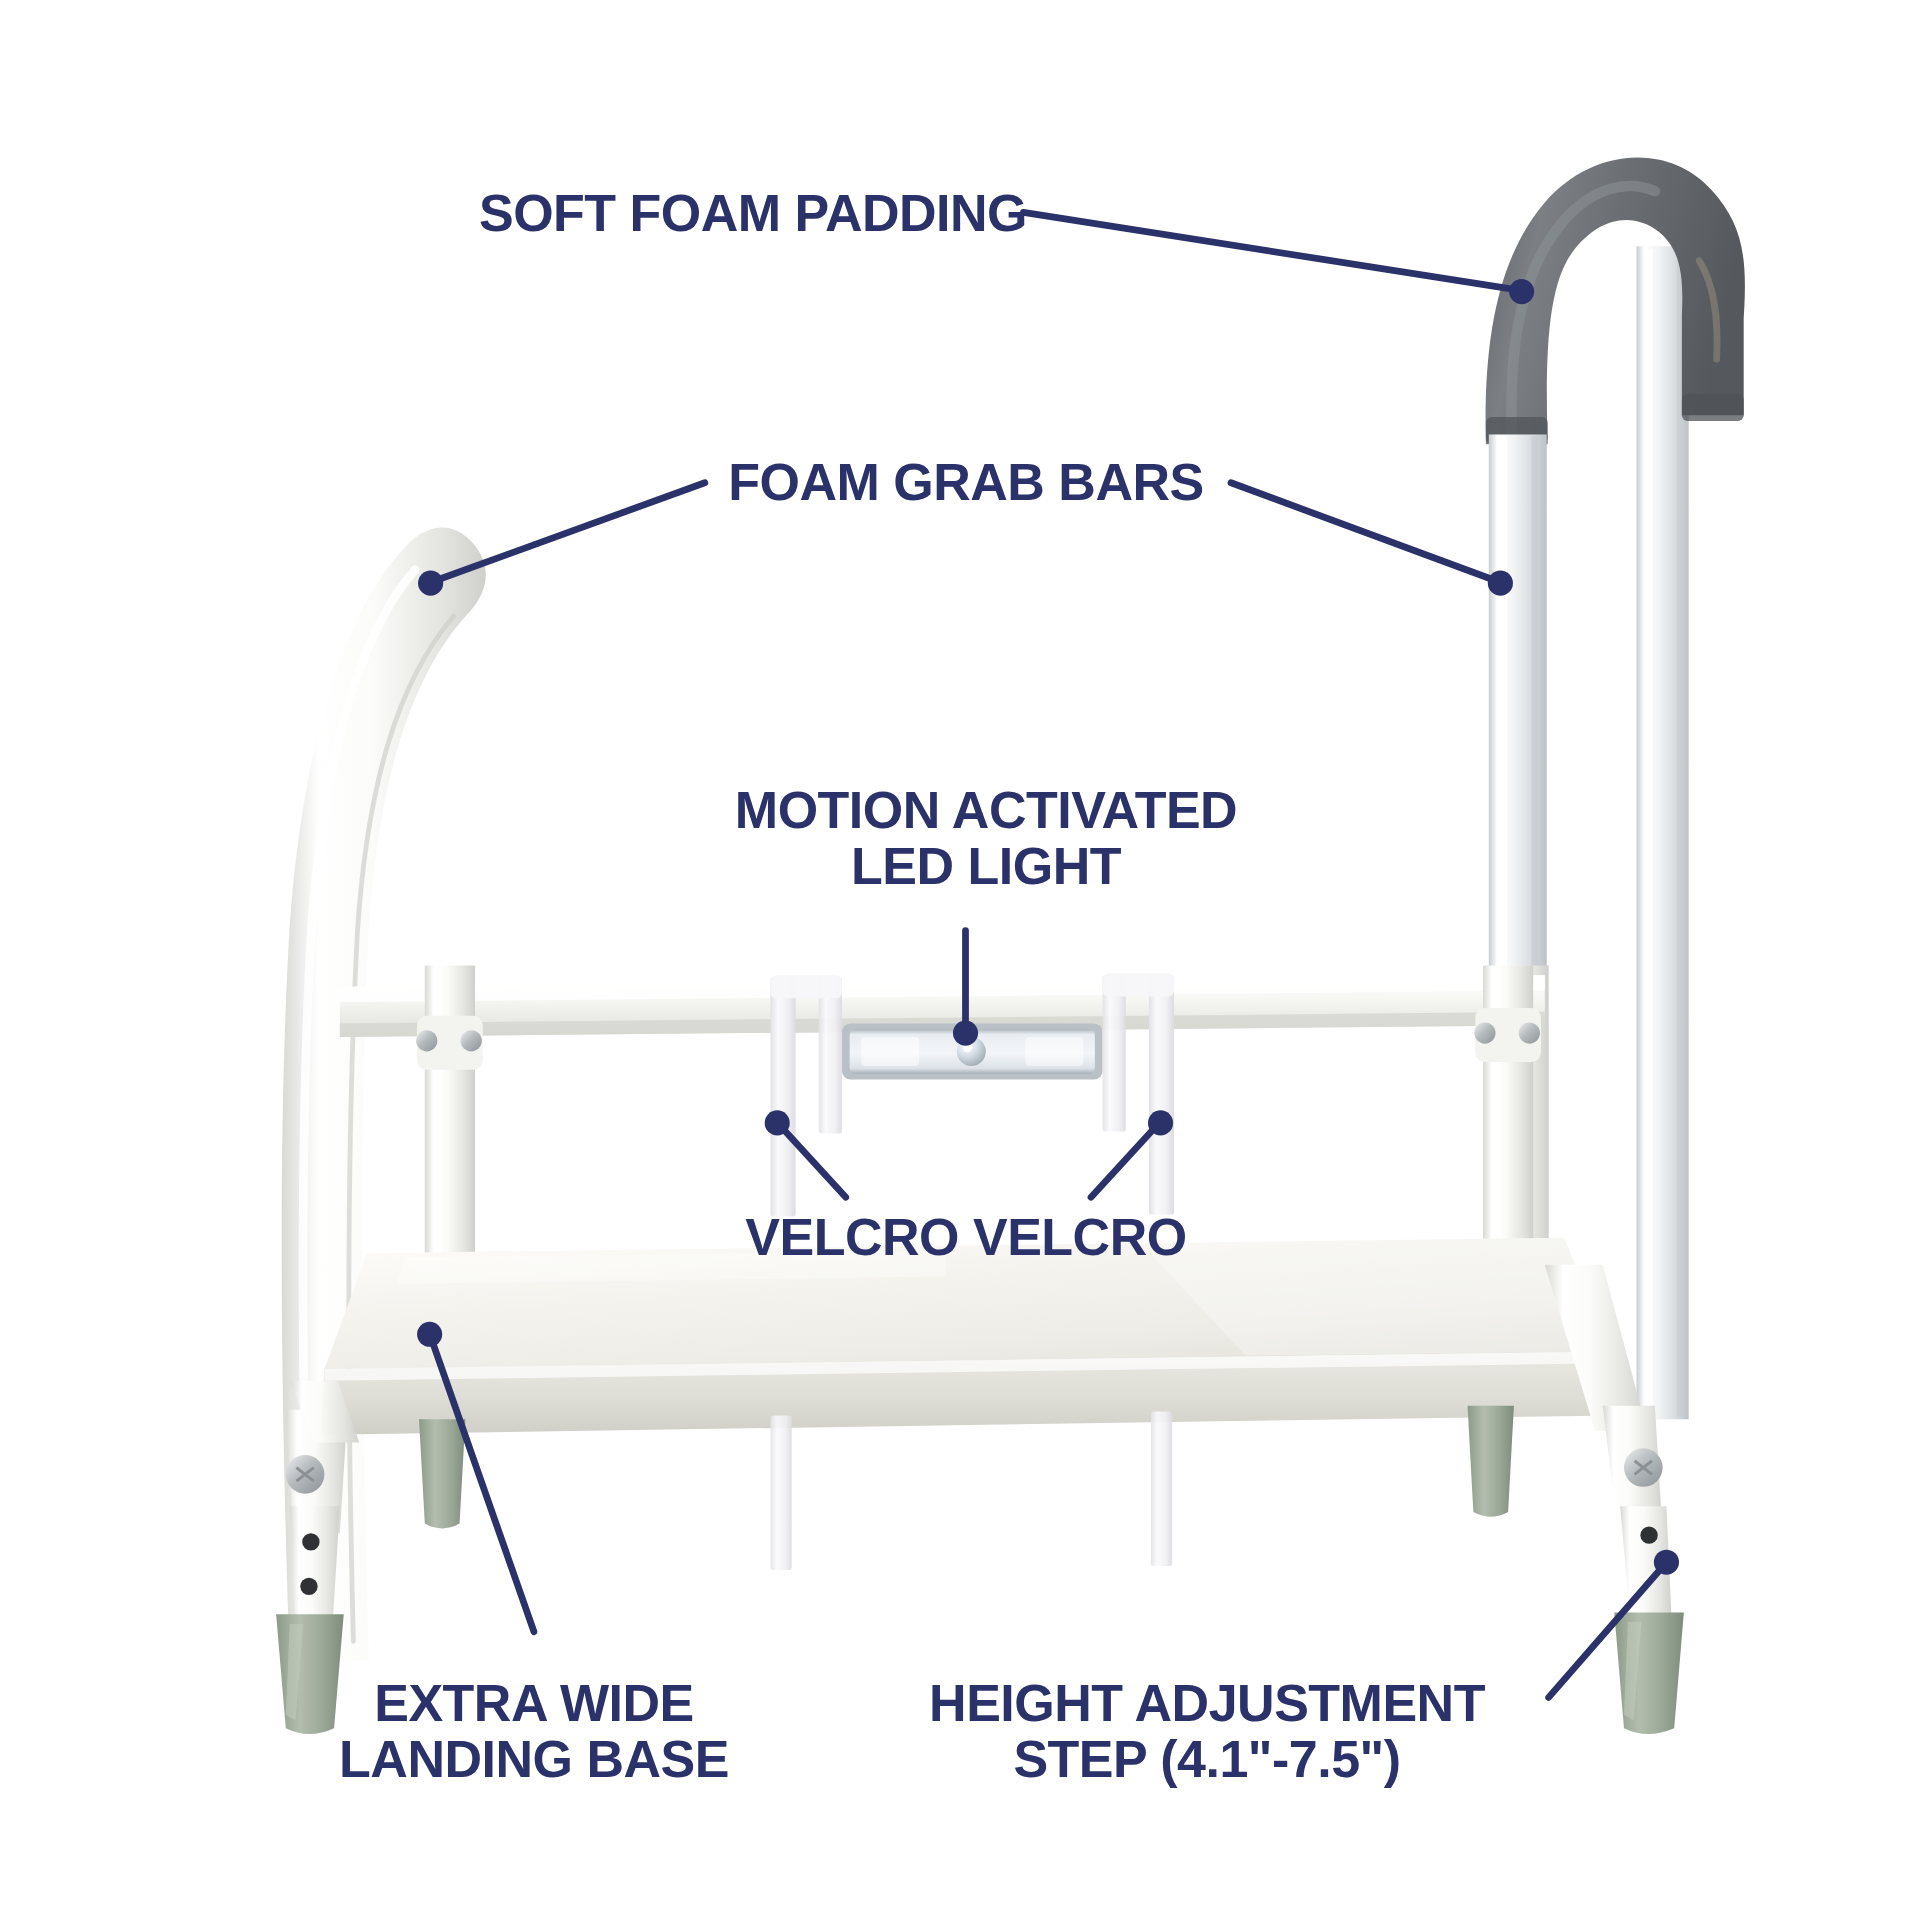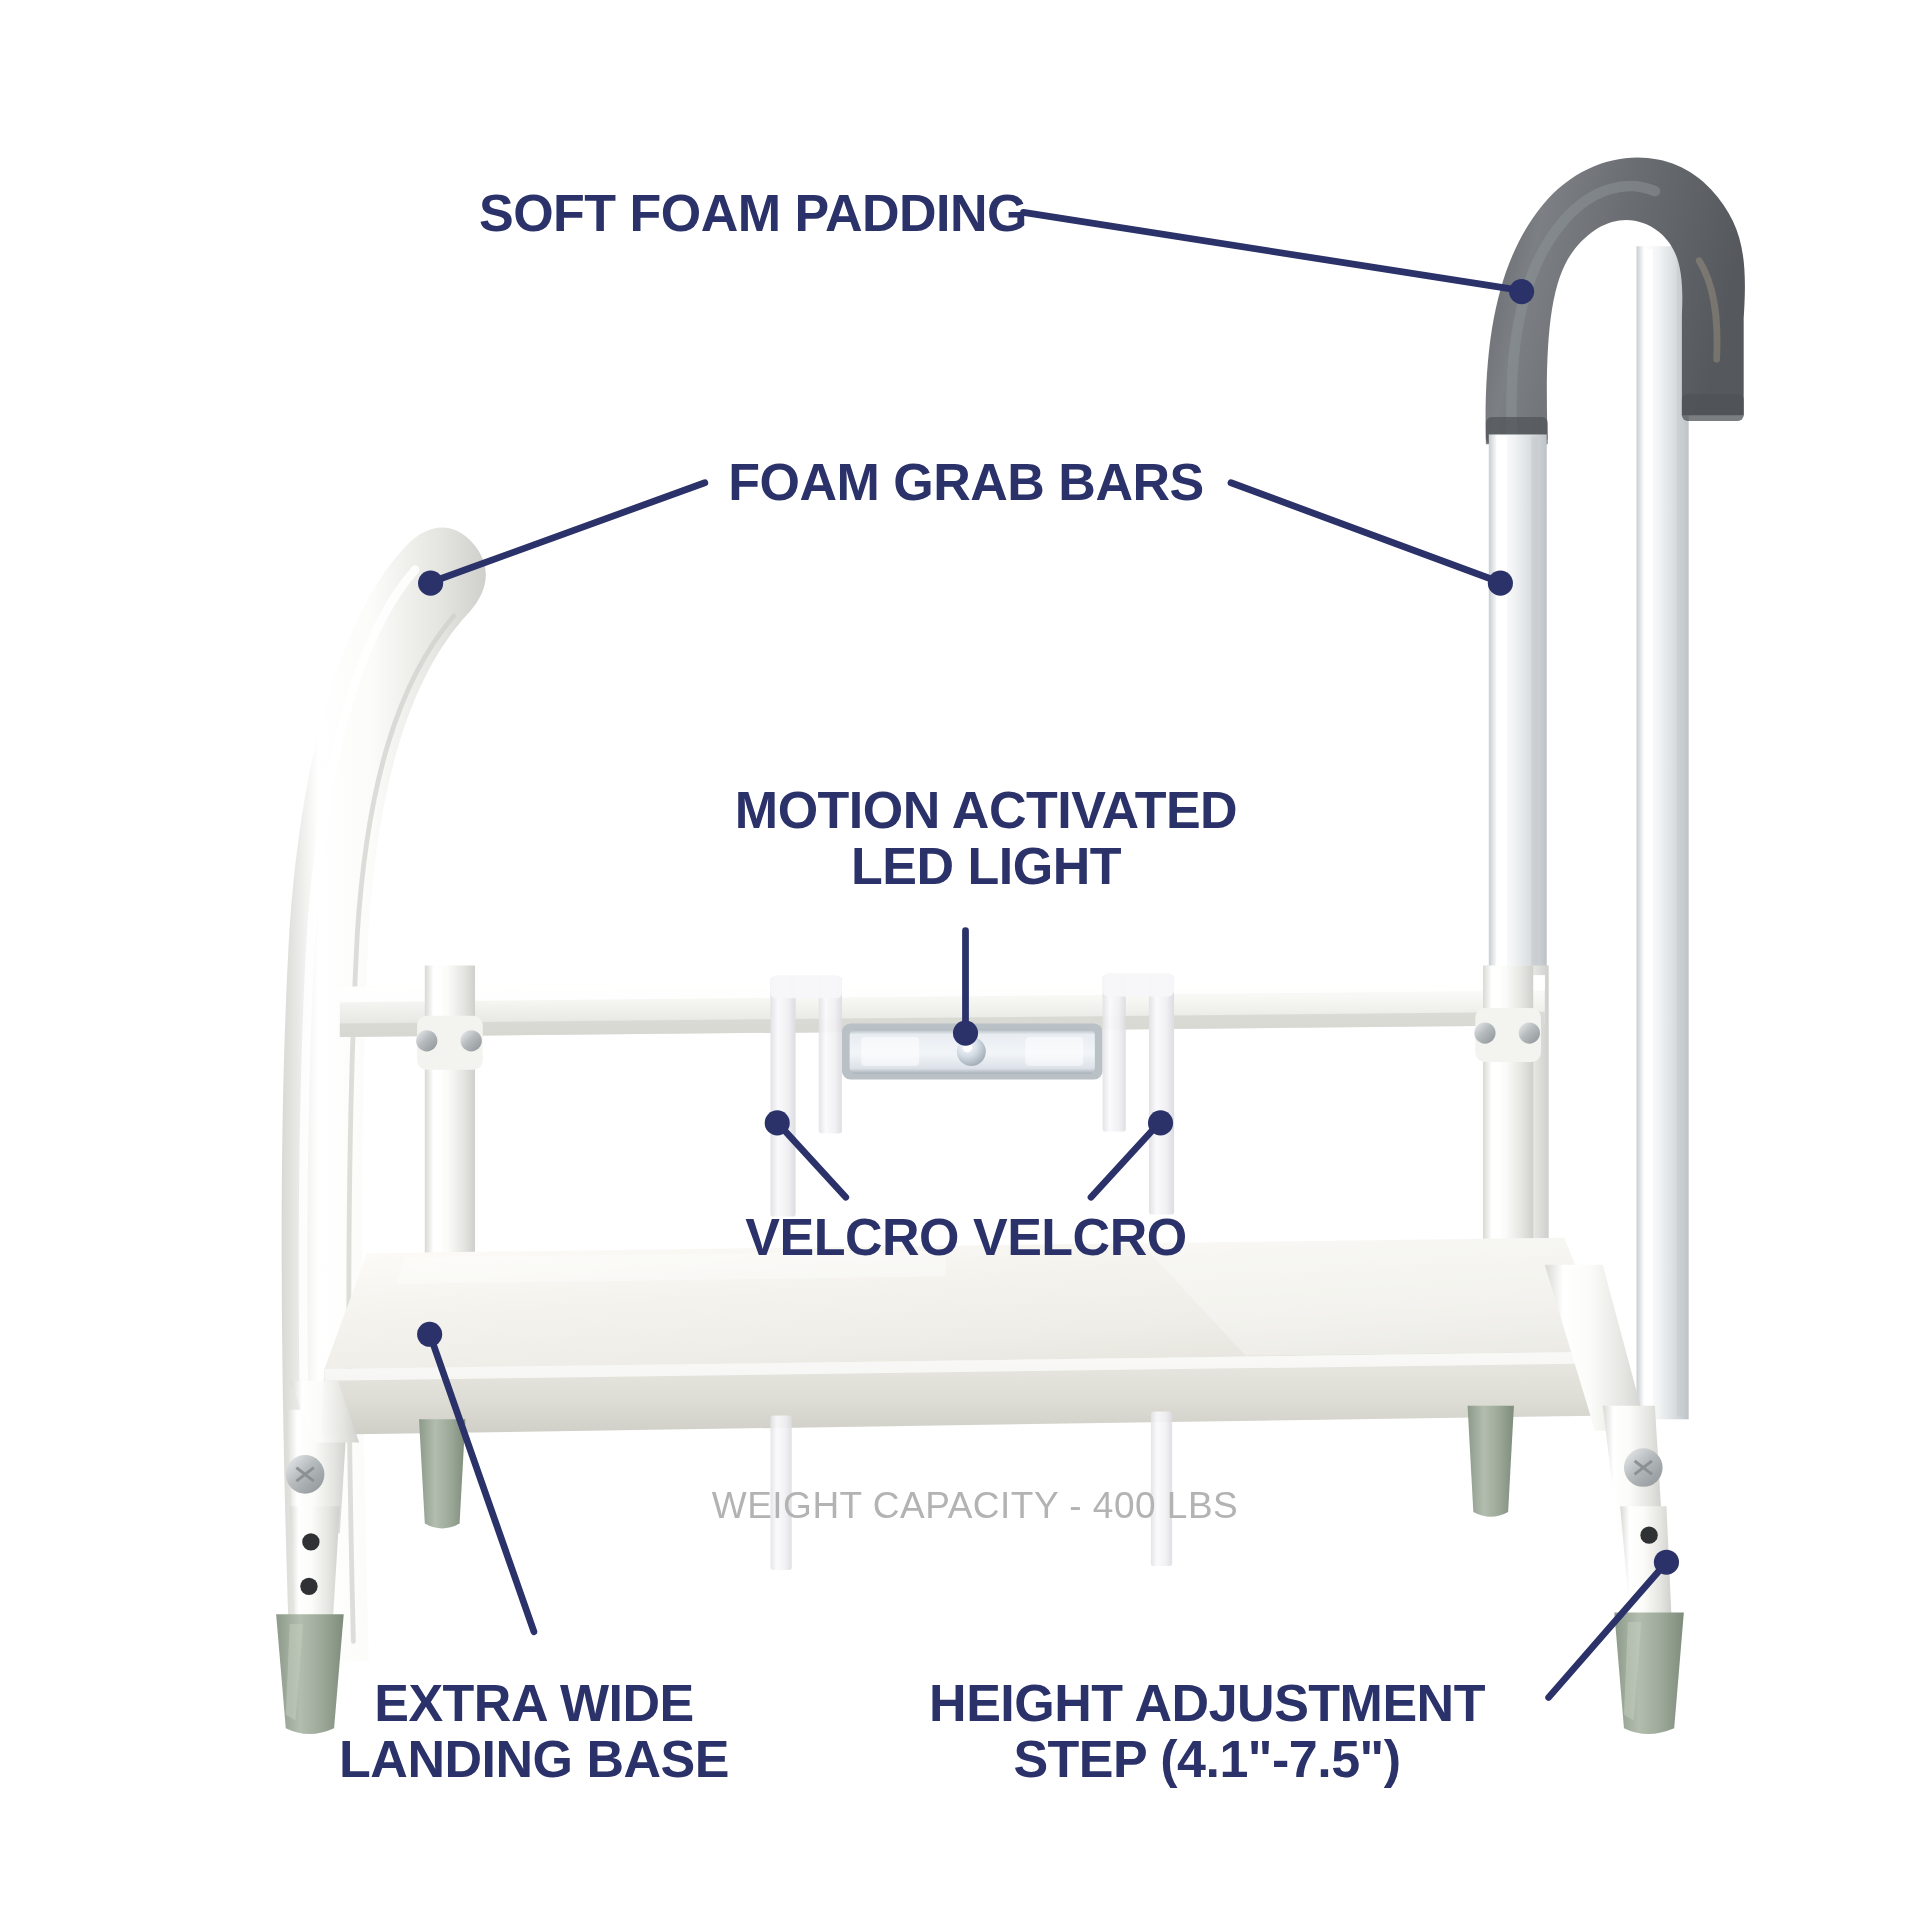--- a/index.html
+++ b/index.html
@@ -277,16 +277,15 @@
       <div class="label sz-big" style="left: 966px; top: 454px;">FOAM GRAB BARS</div>
       <div class="label sz-big" style="left: 966px; top: 782px; margin-left: 20px;">MOTION ACTIVATED
 LED LIGHT</div>
       <div class="label sz-big" style="left: 966px; top: 1209px;">VELCRO VELCRO</div>
       <div class="label sz-big" style="left: 534px; top: 1675px;">EXTRA WIDE
 LANDING BASE</div>
       <div class="label sz-big" style="left: 1207px; top: 1675px;">HEIGHT ADJUSTMENT
 STEP (4.1"-7.5")</div>
     </div>
 
-  <div class="capacity-note" style="left: 975px; top: 1485px;">WEIGHT CAPACITY - 400 LBS</div>
 
 </div>
 
 
 </body></html>

